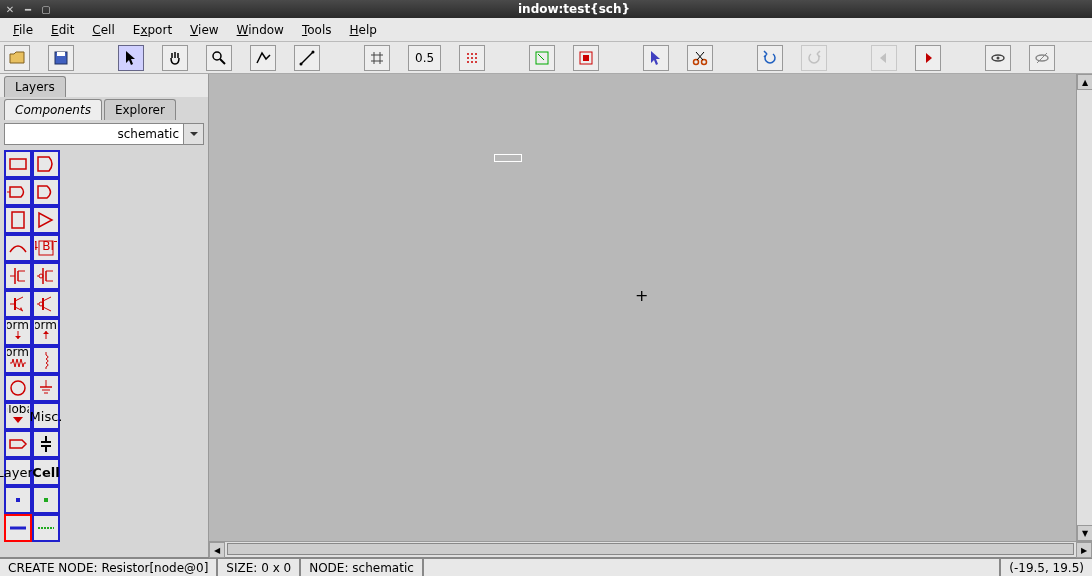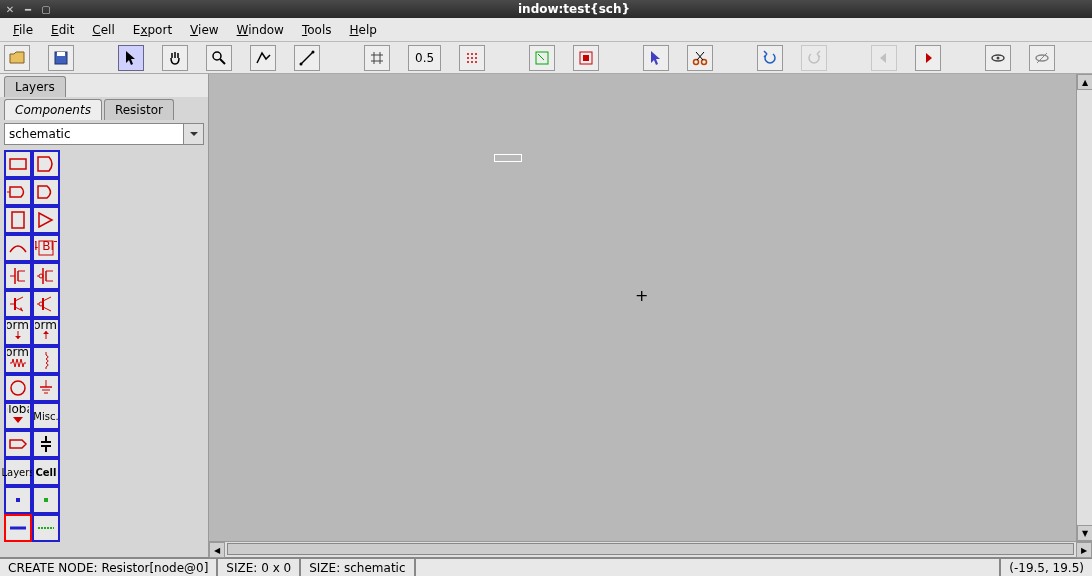--- a/index.html
+++ b/index.html
@@ -25,30 +25,30 @@
 
 .side { width: 209px; background: #d6d6d6; display: flex; flex-direction: column; border-right: 1px solid #999; }
 .tabs-row { display: flex; background: #e8e8e8; }
 .tab { padding: 3px 10px; border: 1px solid #888; border-bottom: none; background: #ddd; cursor: pointer; border-radius: 3px 3px 0 0; margin-right: 2px; }
 .tab.active { background: #eee; font-weight: normal; font-style: italic; }
 .tab.inactive { background: #ccc; }
 .tabs1 { padding: 2px 4px 0 4px; }
 .tabs2 { padding: 2px 4px 0 4px; background: #d6d6d6; }
 
 .dropdown { margin: 3px 4px; display: flex; }
-.dropdown input { flex: 1; height: 22px; border: 1px solid #888; background: #fff; padding: 0 4px; font-size: 12px; }
+.dropdown input { flex: 1; height: 22px; border: 1px solid #888; background: #fff; padding: 0 4px; font-size: 12px; text-align: right; }
 .dropdown .dd-btn { width: 20px; height: 22px; border: 1px solid #888; border-left: none; background: #e0e0e0; display: flex; align-items: center; justify-content: center; cursor: pointer; }
 .dropdown .dd-btn::after { content: ""; border: 4px solid transparent; border-top-color: #333; margin-top: 4px; }
 
 .palette { padding: 2px 4px; }
 .palette-row { display: flex; }
 .palette-cell { width: 28px; height: 28px; border: 2px solid #2020cc; background: #e8e8e8; display: flex; align-items: center; justify-content: center; cursor: pointer; position: relative; }
 .palette-cell.sel { border: 2px solid #ff0000; }
 .palette-cell svg { width: 22px; height: 22px; }
-.palette-cell .lbl { font-size: 10px; color: #000; position: absolute; }
+.palette-cell .lbl { font-size: 13px; color: #000; position: absolute; }
 
 .canvas-area { flex: 1; display: flex; flex-direction: column; }
 .canvas-wrap { flex: 1; display: flex; }
 .canvas { flex: 1; background: #b8b8b8; position: relative; }
 .cursor-cross { position: absolute; left: 426px; top: 212px; font-size: 16px; color: #000; pointer-events: none; }
 .sel-rect { position: absolute; left: 285px; top: 80px; width: 28px; height: 8px; border: 1px solid #fff; }
 .vscroll { width: 16px; background: #e0e0e0; border-left: 1px solid #999; display: flex; flex-direction: column; }
 .vscroll .arrow, .hscroll .arrow { width: 16px; height: 16px; background: #d0d0d0; border: 1px solid #999; display: flex; align-items: center; justify-content: center; cursor: pointer; font-size: 8px; }
 .vscroll .track { flex: 1; }
 .hscroll { height: 16px; background: #e0e0e0; border-top: 1px solid #999; display: flex; }
@@ -208,21 +208,21 @@
 </div>
 
 <div class="main">
 
   <div class="side">
     <div class="tabs-row tabs1">
       <div class="tab inactive">Layers</div>
     </div>
     <div class="tabs-row tabs2">
       <div class="tab active">Components</div>
-      <div class="tab inactive">Resistor</div>
+      <div class="tab inactive">Explorer</div>
     </div>
     <div class="dropdown">
       <input type="text" readonly="" value="schematic" style="">
       <div class="dd-btn"></div>
     </div>
     <div class="palette">
       <div class="palette-row">
         <div class="palette-cell">
             <svg viewBox="0 0 22 22">
               <rect x="3" y="6" width="16" height="10" fill="none" stroke="#cc0000" stroke-width="1.5"></rect>
@@ -438,16 +438,16 @@
           <div class="thumb"></div>
         </div>
       <div class="arrow">▶</div>
     </div>
   </div>
 </div>
 
 <div class="statusbar">
   <div class="status-cell">CREATE NODE: Resistor[node@0]</div>
   <div class="status-cell">SIZE: 0 x 0</div>
-  <div class="status-cell">SIZE: schematic</div>
+  <div class="status-cell">NODE: schematic</div>
   <div class="status-cell" style="flex:1;border-right:2px solid #888"></div>
   <div class="status-cell">(-19.5, 19.5)</div>
 </div>
 
 </body></html>

